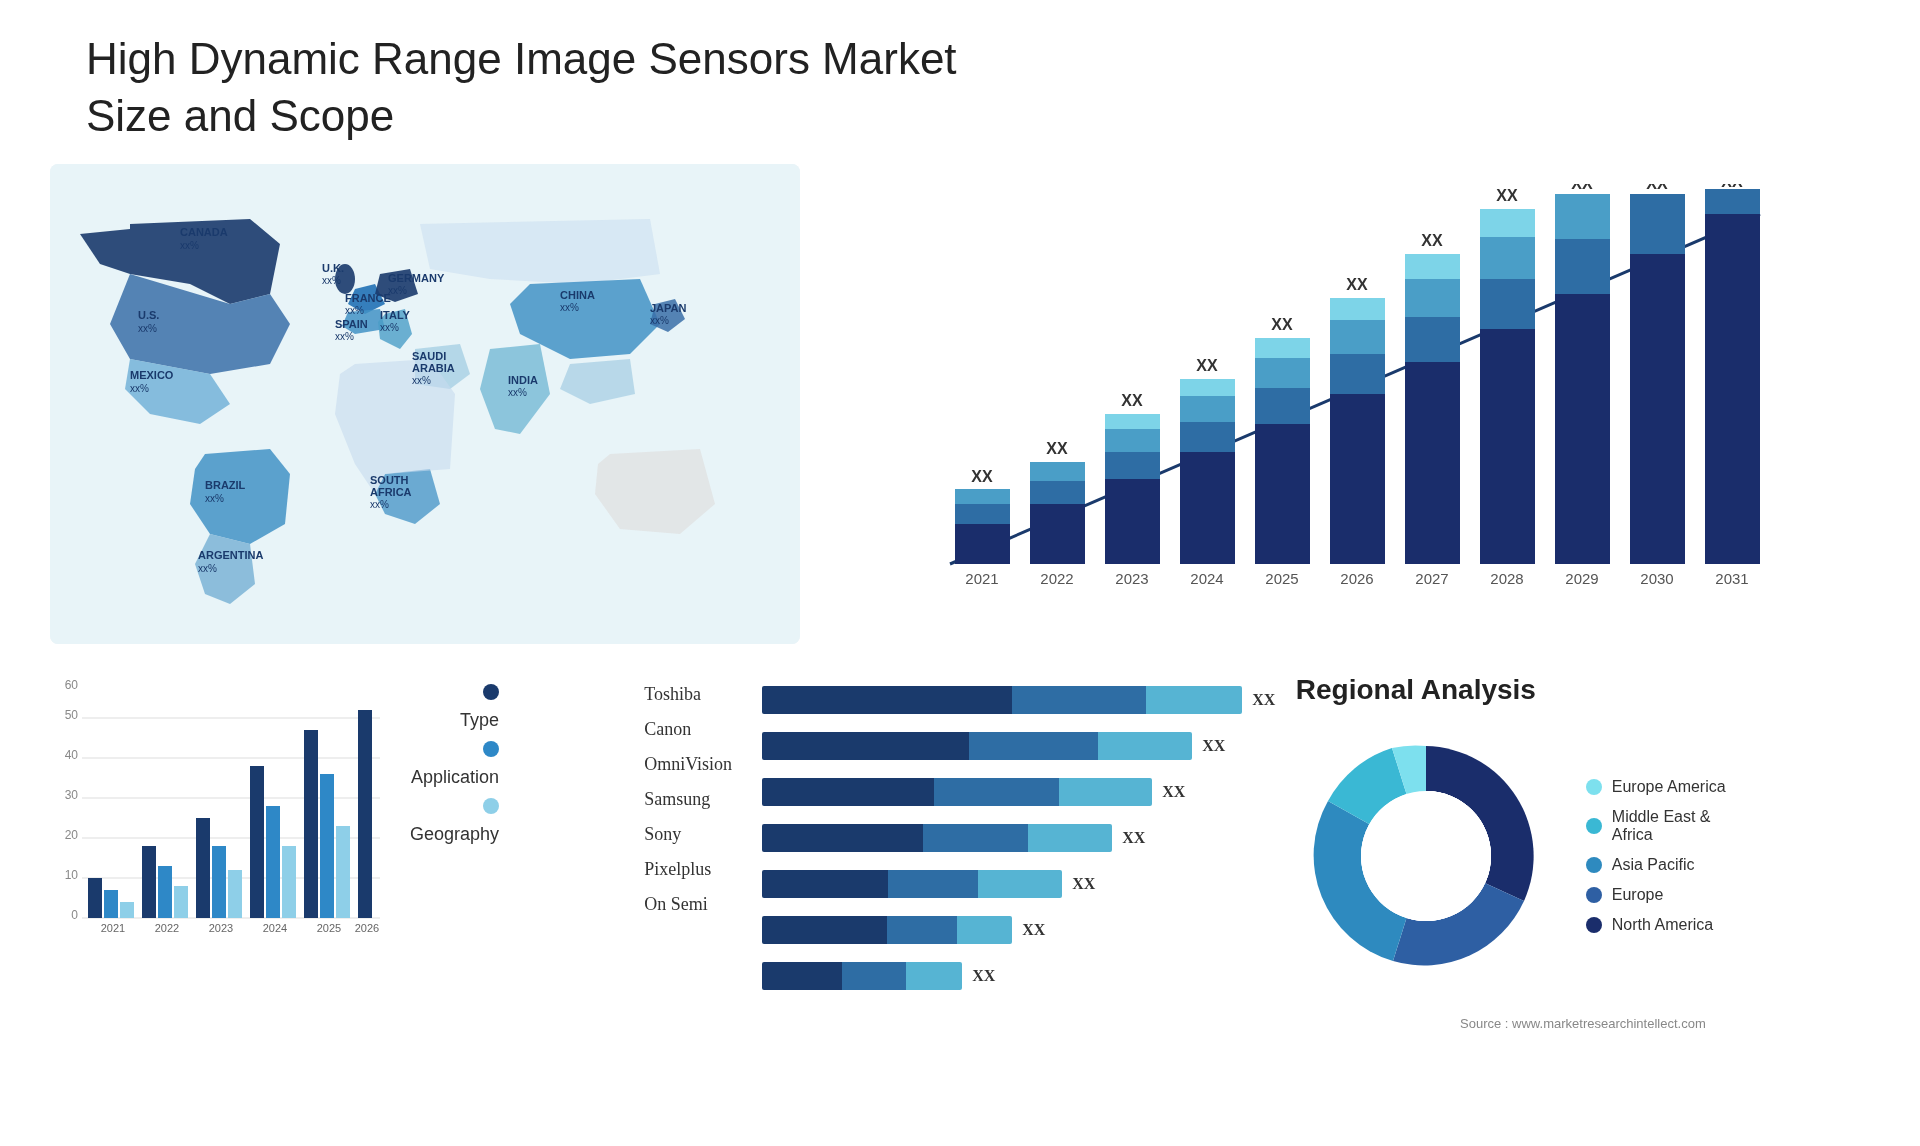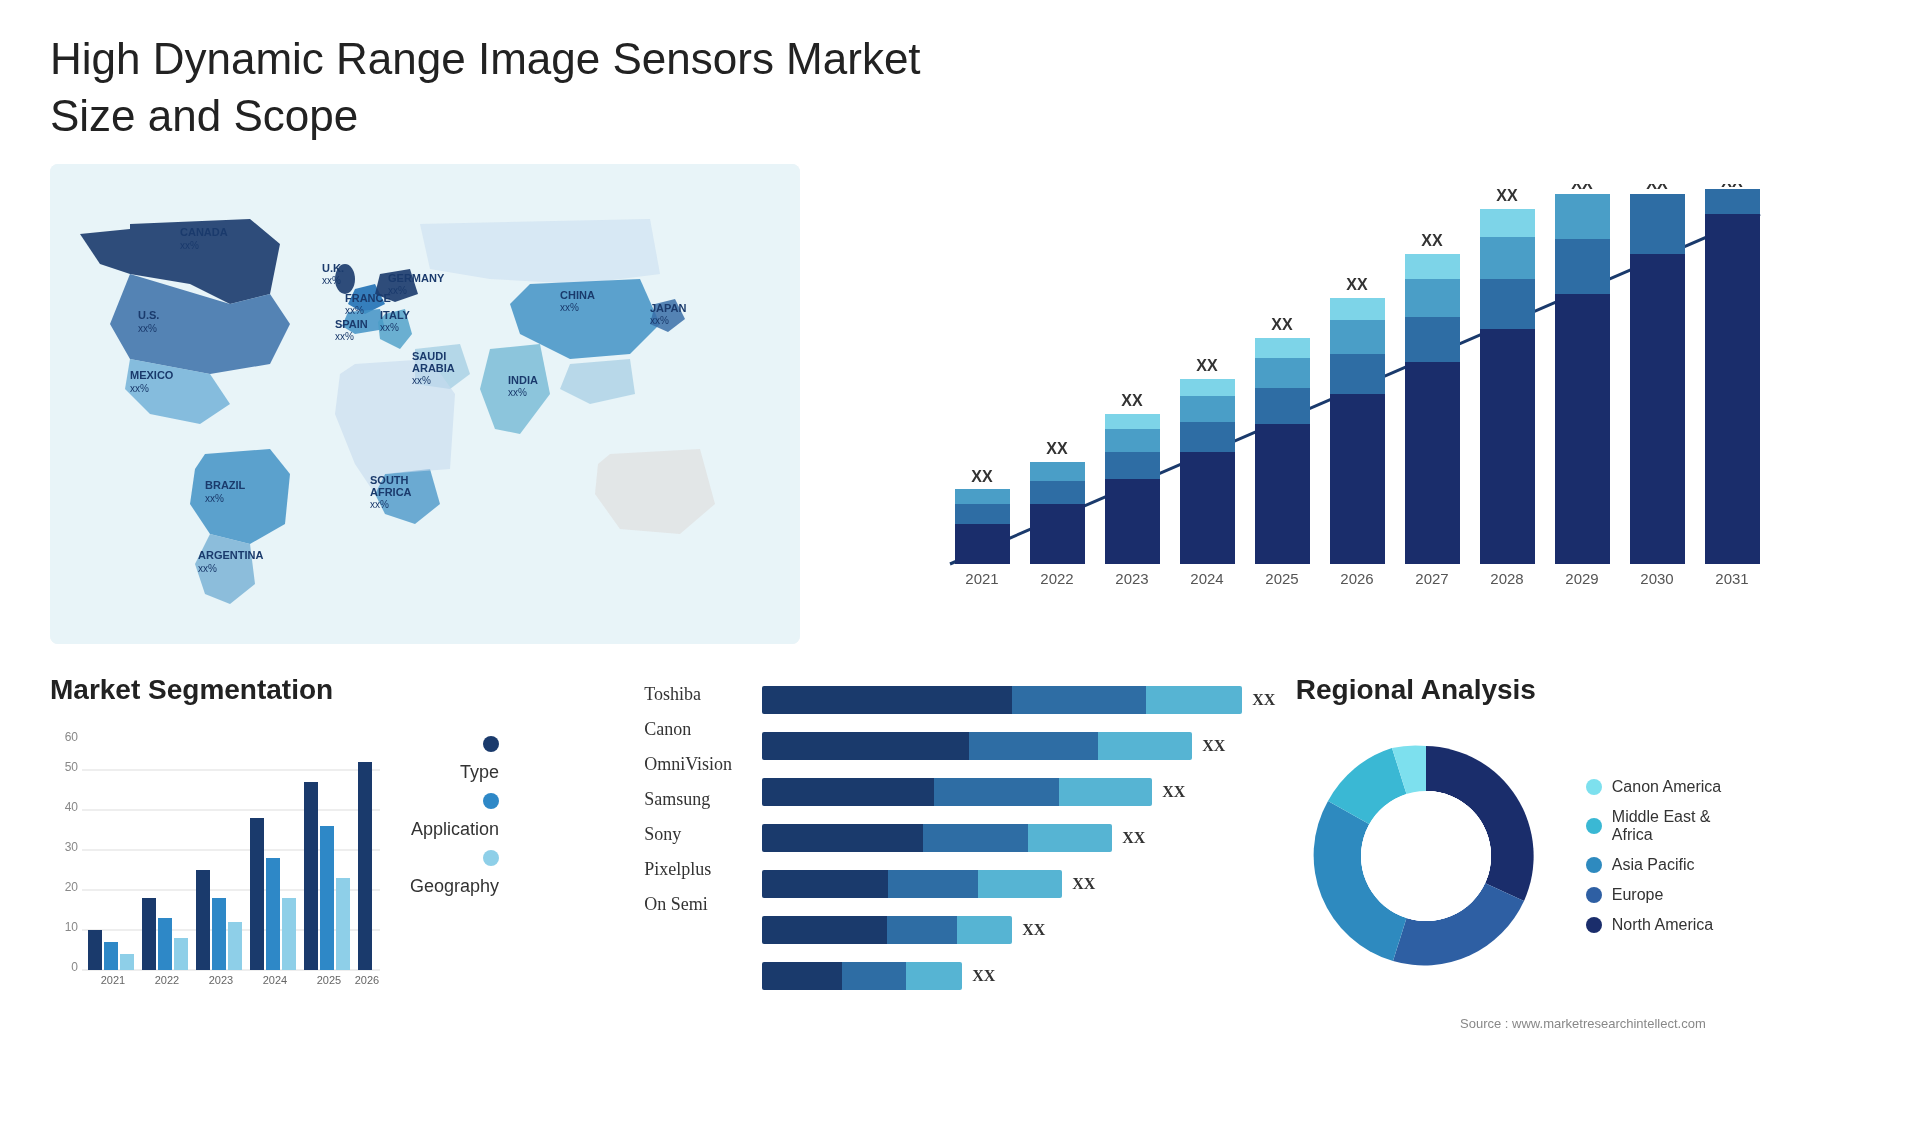--- a/index.html
+++ b/index.html
@@ -18,20 +18,21 @@
       position: relative;
       background: #fff;
     }
 
     
     .header {
       display: flex;
       justify-content: space-between;
       align-items: flex-end;
       margin-bottom: 20px;
+      margin-left: 36px;
     }
 
     .page-title {
       font-size: 44px;
       font-weight: 500;
       color: #222;
       max-width: 900px;
       line-height: 1.3;
     }
 
@@ -419,21 +420,20 @@
         <rect x="805" y="5" width="55" height="25" fill="#2e6da4"></rect>
         <text x="832" y="3" text-anchor="middle" font-size="16" font-weight="bold" fill="#333">XX</text>
         <text x="832" y="400" text-anchor="middle" font-size="15" fill="#555">2031</text>
       </svg>
     </div>
   </div>
 
   <div class="bottom-section">
 
     <div class="panel">
-      <div class="panel-title">Market Segmentation</div>
       <div style="display:flex; gap:20px; align-items:flex-start;">
 
         <svg viewBox="0 0 340 260" style="width:340px;height:260px;">
 
           <text x="28" y="245" text-anchor="end" font-size="12" fill="#888">0</text>
           <text x="28" y="205" text-anchor="end" font-size="12" fill="#888">10</text>
           <text x="28" y="165" text-anchor="end" font-size="12" fill="#888">20</text>
           <text x="28" y="125" text-anchor="end" font-size="12" fill="#888">30</text>
           <text x="28" y="85" text-anchor="end" font-size="12" fill="#888">40</text>
           <text x="28" y="45" text-anchor="end" font-size="12" fill="#888">50</text>
@@ -595,21 +595,21 @@
             <path d="M 130,130 L 96,22 A 110,110 0 0,1 130,20 Z" fill="#7de0ee"></path>
             <circle cx="130" cy="130" r="65" fill="white"></circle>
 
             <circle cx="130" cy="130" r="62" fill="white"></circle>
           </svg>
         </div>
 
         <div class="regional-legend">
           <div class="regional-legend-item">
             <div class="regional-dot" style="background:#7de0ee;"></div>
-            <span>Canon America</span>
+            <span>Europe America</span>
           </div>
           <div class="regional-legend-item">
             <div class="regional-dot" style="background:#3ab8d4;"></div>
             <span>Middle East &amp;<br>Africa</span>
           </div>
           <div class="regional-legend-item">
             <div class="regional-dot" style="background:#2e8abf;"></div>
             <span>Asia Pacific</span>
           </div>
           <div class="regional-legend-item">

